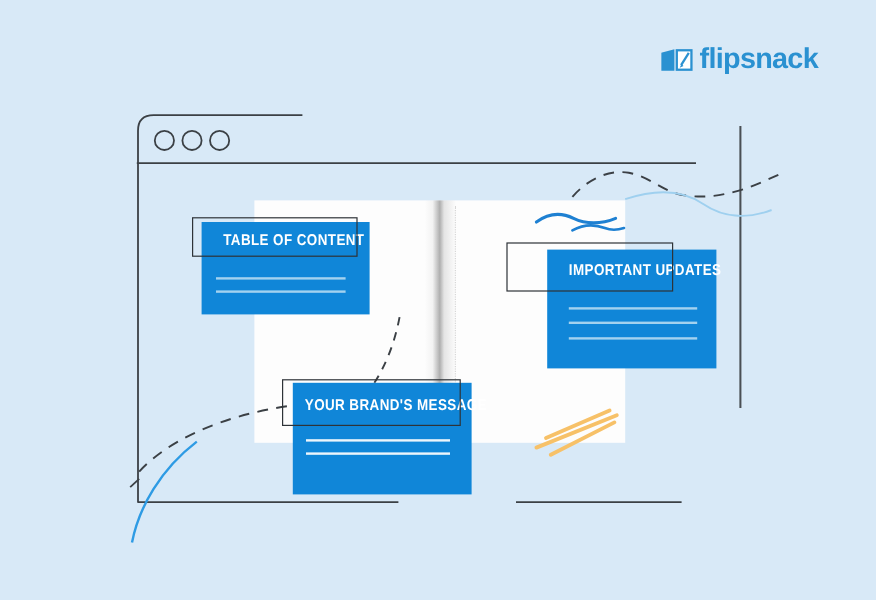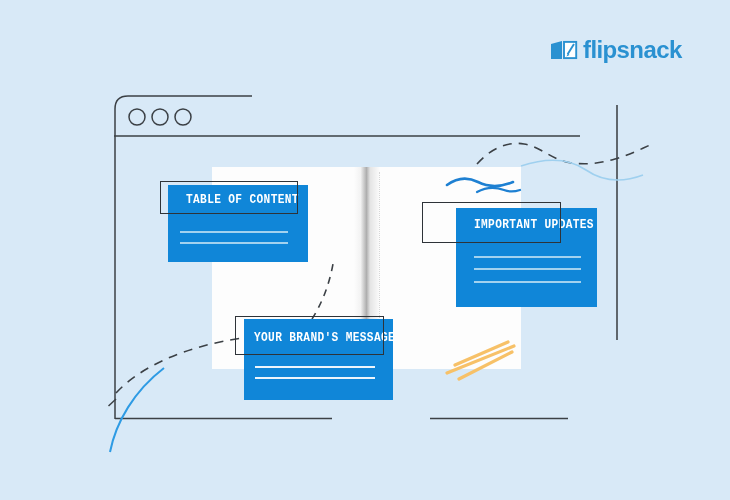--- a/index.html
+++ b/index.html
@@ -15,21 +15,21 @@
     margin-left:5px;line-height:26px;
   }
   
   svg.sketch{position:absolute;left:0;top:0;z-index:2;}
   
   .book{position:absolute;left:212px;top:167px;width:309px;height:202px;background:#fdfdfd;z-index:1;}
   .book-spine{position:absolute;left:142px;top:0;width:26px;height:202px;
     background:linear-gradient(90deg, rgba(150,150,150,0) 0%, rgba(120,120,120,0.08) 25%, rgba(110,110,110,0.55) 48%, rgba(140,140,140,0.22) 62%, rgba(180,180,180,0) 100%);}
   .book-stitch{position:absolute;left:167px;top:5px;width:0;height:192px;border-left:1px dotted #d7d7d7;}
   
-  .callout{position:absolute;background:#1086d8;z-index:3;font-family:Liberation Mono, monospace;}
+  .callout{position:absolute;background:#1086d8;z-index:3;}
   .callout-title{
     position:absolute;color:#ffffff;font-size:13px;font-weight:700;letter-spacing:0.4px;
     white-space:nowrap;transform:scaleX(0.86);transform-origin:0 50%;line-height:14px;
   }
   .ph-line{position:absolute;height:2px;background:#a3d2ef;}
   .ph-line.white{background:#ffffff;opacity:0.92;}
   .outline-frame{position:absolute;border:1.4px solid #2e3338;background:transparent;z-index:4;}
 </style>
 </head>
 <body>
@@ -86,21 +86,21 @@
   <div class="outline-frame" style="left:160px;top:181px;width:136px;height:31px;"></div>
 
   <div class="callout" style="left:412px;top:208px;width:141px;height:99px;margin-left:44px;">
     <div class="callout-title" style="left:18px;top:10px;">IMPORTANT UPDATES</div>
     <div class="ph-line" style="left:18px;top:48px;width:107px;"></div>
     <div class="ph-line" style="left:18px;top:60px;width:107px;"></div>
     <div class="ph-line" style="left:18px;top:73px;width:107px;"></div>
   </div>
   <div class="outline-frame" style="left:422px;top:202px;width:137px;height:39px;"></div>
 
-  <div class="callout" style="left:244px;top:319px;width:149px;height:81px;text-align:right;">
+  <div class="callout" style="left:244px;top:319px;width:149px;height:93px;text-align:right;">
     <div class="callout-title" style="left:10px;top:12px;">YOUR BRAND'S MESSAGE</div>
     <div class="ph-line white" style="left:11px;top:47px;width:120px;"></div>
     <div class="ph-line white" style="left:11px;top:58px;width:120px;"></div>
   </div>
   <div class="outline-frame" style="left:235px;top:316px;width:147px;height:37px;"></div>
 
   <div class="logo">
     <svg width="27" height="23" viewBox="0 0 27 23">
       <polygon points="0,5 11,2 11,20 0,20" fill="#2a91d1"></polygon>
       <rect x="13" y="2.9" width="12.2" height="16.2" fill="#ffffff" stroke="#2a91d1" stroke-width="1.9"></rect>

